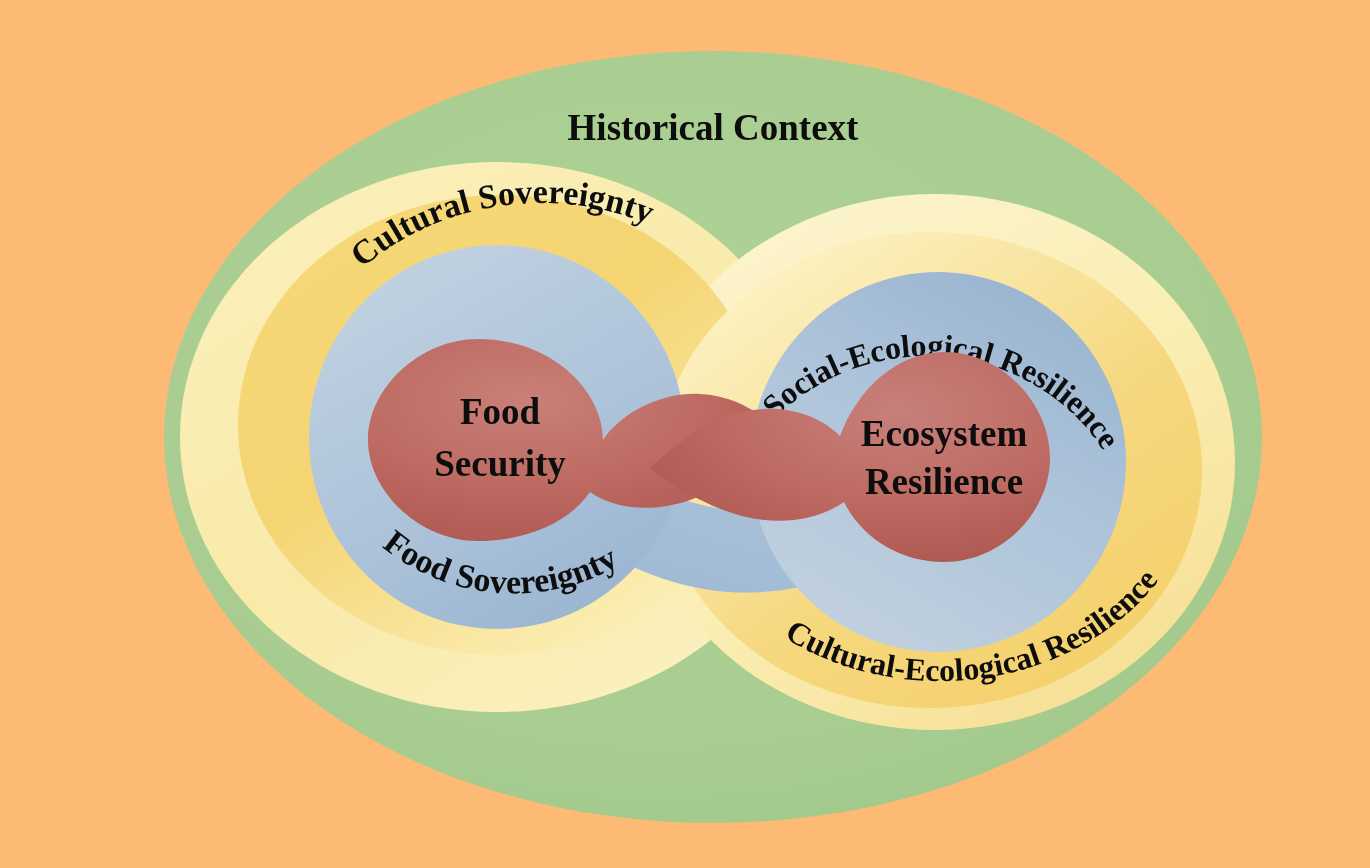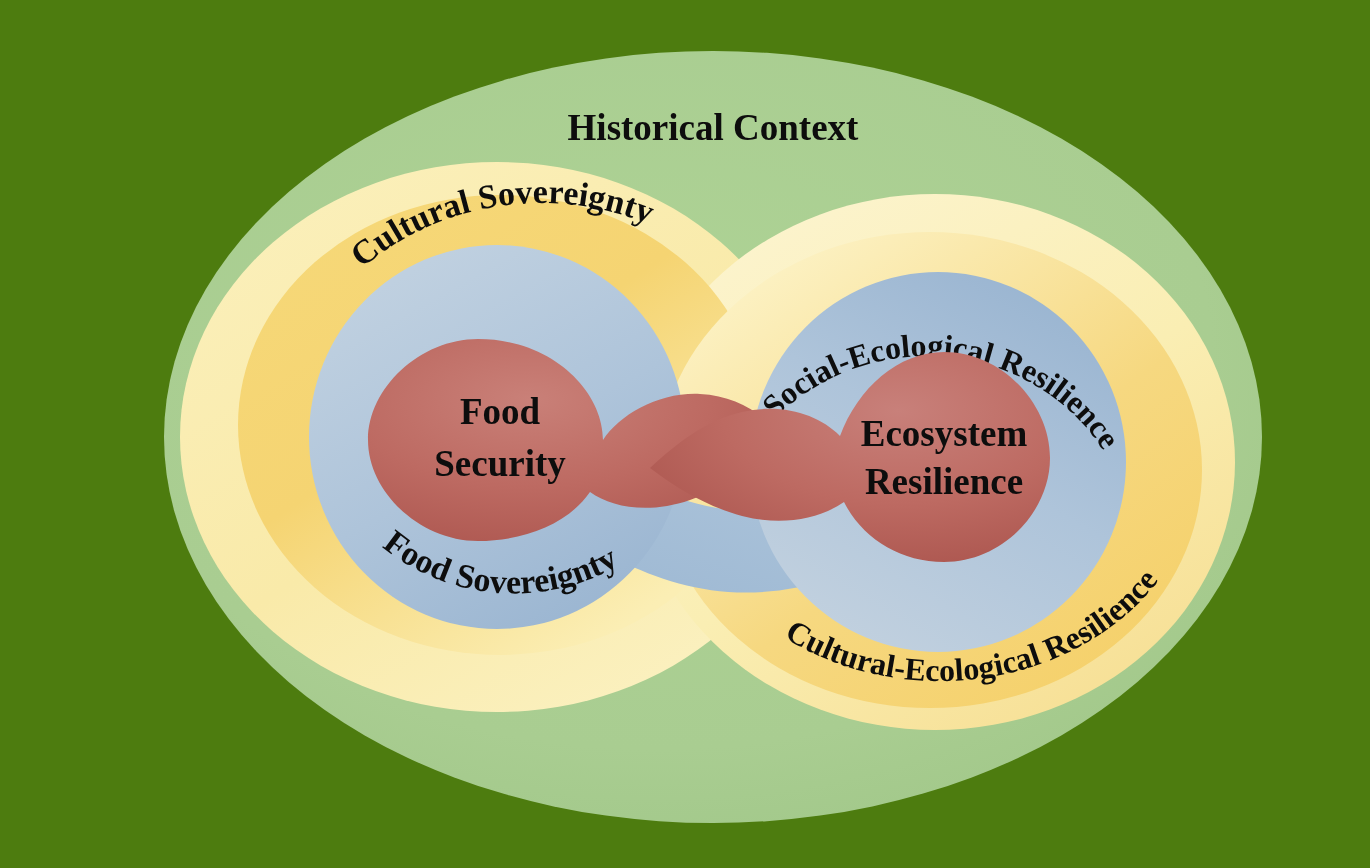--- a/index.html
+++ b/index.html
@@ -11,21 +11,21 @@
   body {
     width: 1370px;
     height: 868px;
     font-family: "Liberation Serif", "DejaVu Serif", serif;
     overflow: hidden;
   }
   #diagram-root {
     position: relative;
     width: 1370px;
     height: 868px;
-    background: #4d7c0f;
+    background: #fdba74;
   }
   svg.diagram-canvas {
     display: block;
     width: 1370px;
     height: 868px;
   }
   .label-text {
     font-family: "Liberation Serif", "DejaVu Serif", serif;
     fill: #0d0d0d;
     font-weight: 700;

